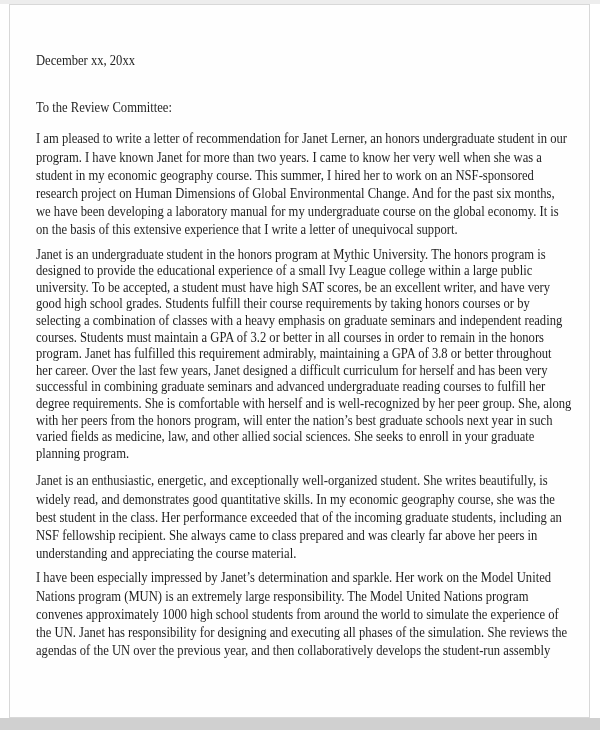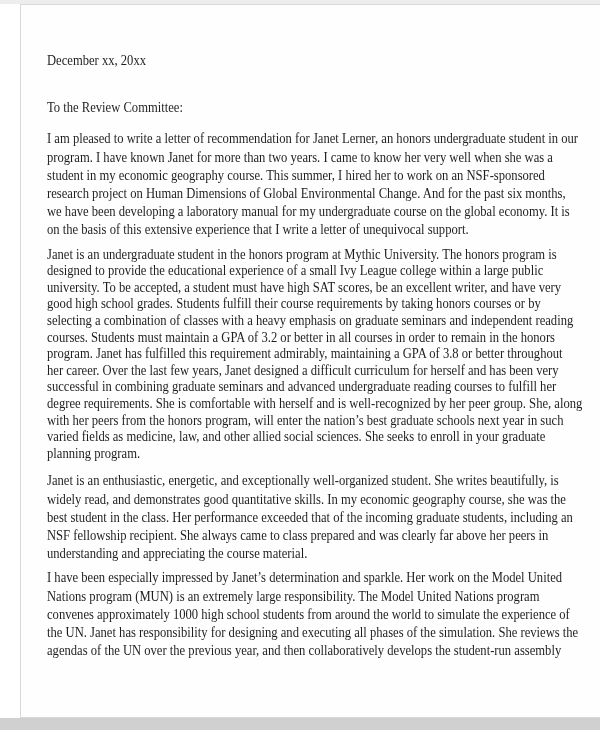--- a/index.html
+++ b/index.html
@@ -15,21 +15,21 @@
     font-family: "Liberation Serif", "DejaVu Serif", serif;
   }
   .outside-top {
     position: absolute;
     left: 0; top: 0;
     width: 600px; height: 4px;
     background: #ededed;
   }
   .page {
     position: absolute;
-    left: 20px; top: 4px;
+    left: 9px; top: 4px;
     width: 581px; height: 714px;
     box-sizing: border-box;
     background: #fefefe;
     border: 1px solid #d8d8d8;
   }
   .outside-bottom {
     position: absolute;
     left: 0; top: 718px;
     width: 600px; height: 12px;
     background: #d0d0d0;

